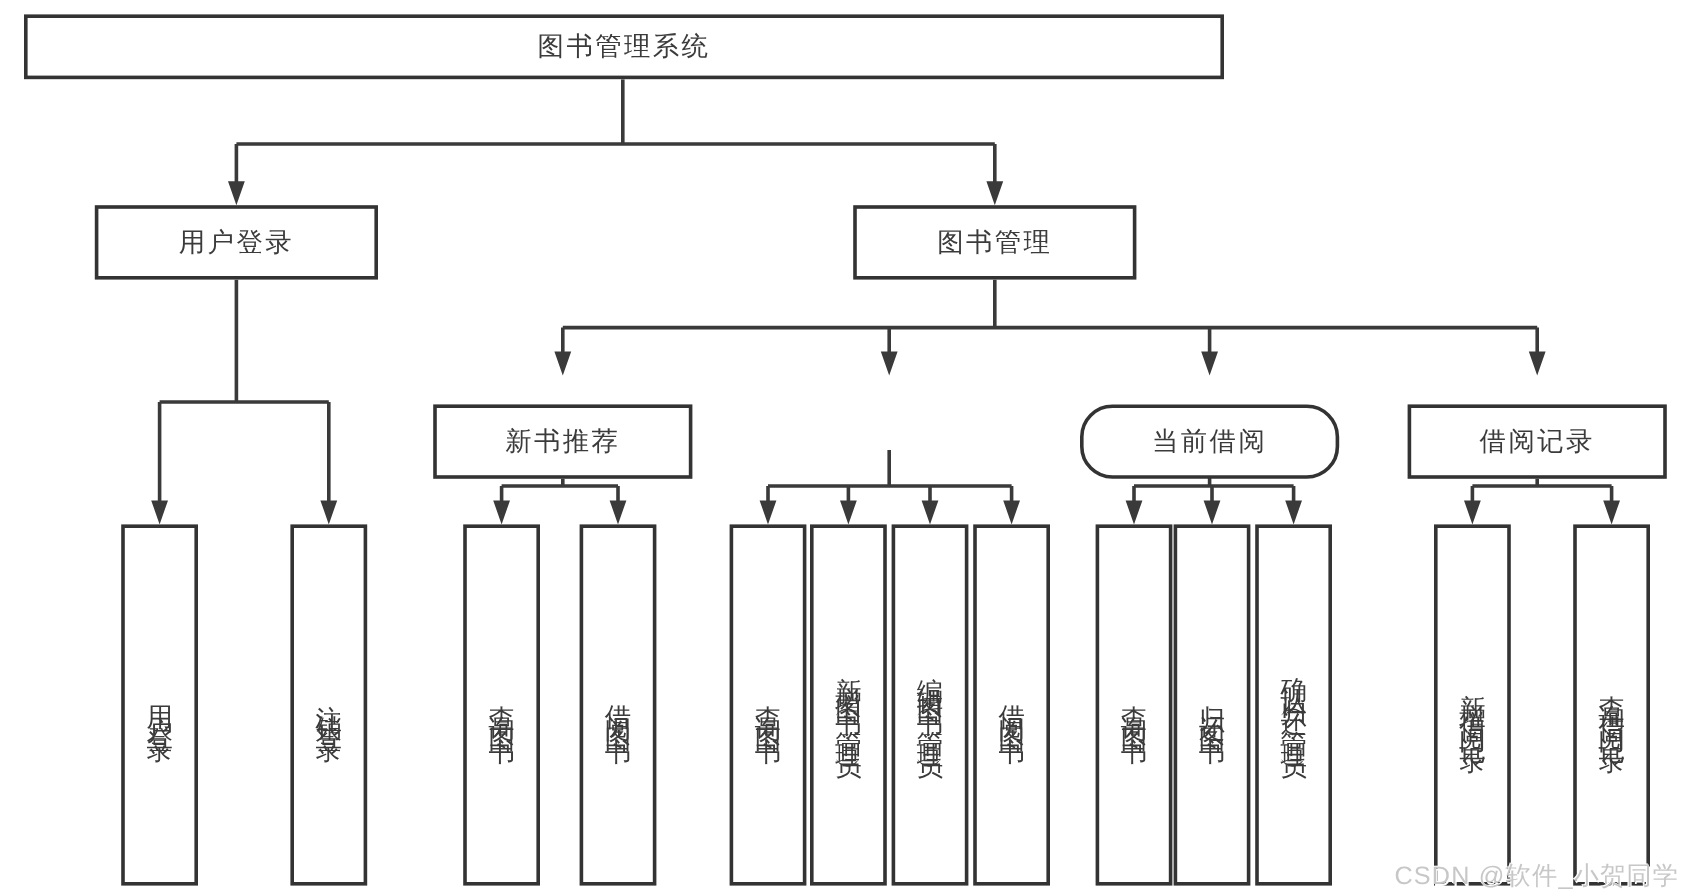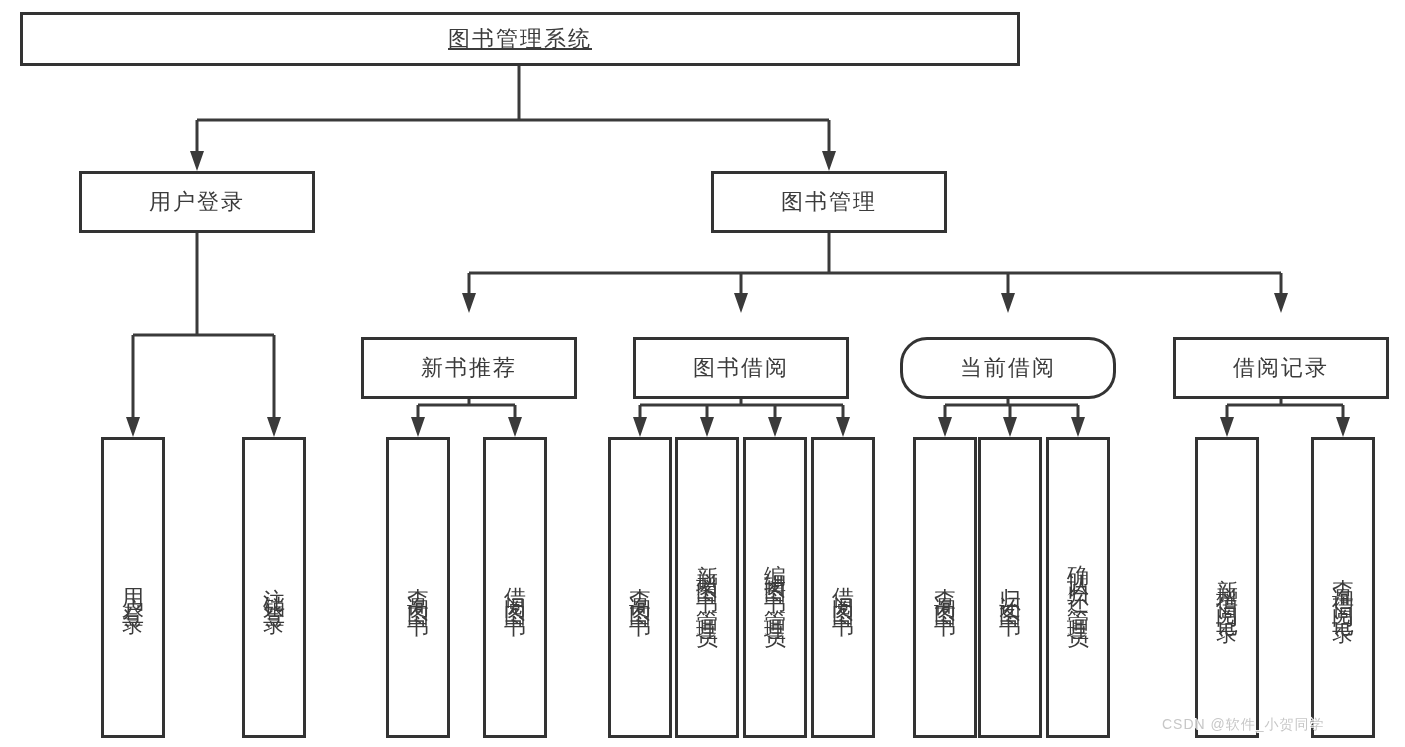--- a/index.html
+++ b/index.html
@@ -24,37 +24,37 @@
     background: #ffffff;
     border: 3px solid #333333;
     display: flex;
     align-items: center;
     justify-content: center;
     color: #3b3b3b;
     font-size: 22px;
     z-index: 2;
     letter-spacing: 2px;
   }
-  .node.root  { left: 20px;  top: 12px;  width: 1000px; height: 54px; text-decoration: underline; }
+  .node.root  { left: 20px;  top: 12px;  width: 1000px; height: 54px; }
   .node.lvl2  { top: 171px; width: 236px; height: 62px; }
   .node.lvl3  { top: 313px; width: 216px; height: 62px; margin-top: 24px; }
   .node.leaf  { top: 437px; width: 64px;  height: 301px; }
   .leaf .vtext {
     writing-mode: vertical-rl;
     text-orientation: mixed;
     letter-spacing: 9px;
     line-height: 1;
     font-size: 22px;
     color: #3b3b3b;
   }
   .watermark {
     position: absolute;
     left: 1162px; top: 716px;
     z-index: 3;
-    font-size: 14px;
+    font-size: 21px;
     color: #c7c7c7;
     letter-spacing: 1px;
     text-shadow: 1px 1px 0 #ffffff, -1px -1px 0 #ffffff;
     white-space: nowrap;
   }
 </style>
 </head>
 <body>
 
 <div class="canvas">
@@ -91,23 +91,20 @@
 
   <div class="node lvl2" style="left:79px;">
     <span>用户登录</span>
   </div>
   <div class="node lvl2" style="left:711px;">
     <span>图书管理</span>
   </div>
 
   <div class="node lvl3" style="left:361px;">
     <span>新书推荐</span>
-  </div>
-  <div class="node lvl3" style="left:633px;">
-    <span>图书借阅</span>
   </div>
   <div class="node lvl3" style="left:900px;border-radius:27px;">
     <span>当前借阅</span>
   </div>
   <div class="node lvl3" style="left:1173px;">
     <span>借阅记录</span>
   </div>
 
   <div class="node leaf" style="left:101px;">
     <span class="vtext">用户登录</span>

